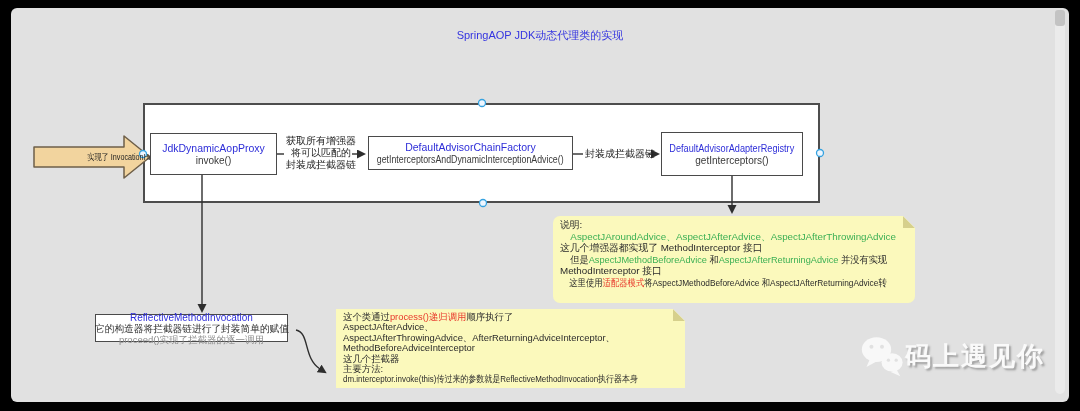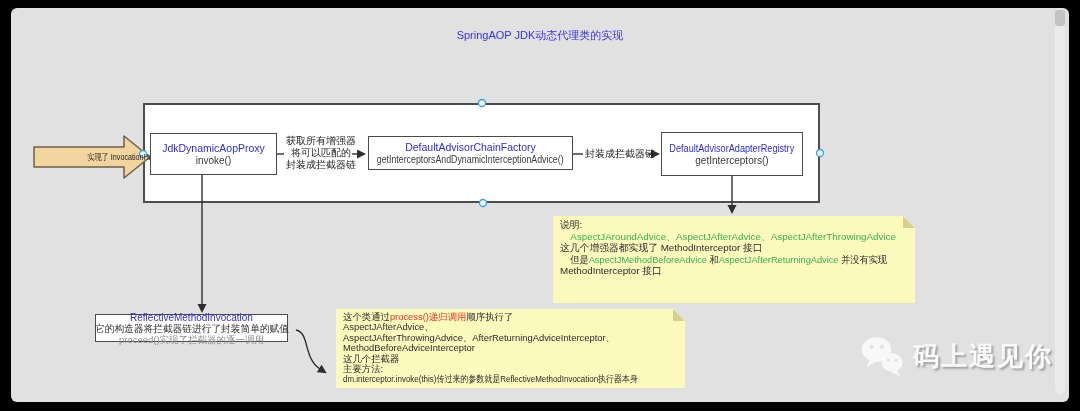--- a/index.html
+++ b/index.html
@@ -27,24 +27,24 @@
   .fit{display:inline-block;transform:scaleX(var(--sx,1));transform-origin:center;white-space:nowrap;}
   .fitl{display:inline-block;transform:scaleX(var(--sx,1));transform-origin:left center;white-space:pre;}
   .conn-label{position:absolute;font-size:10px;line-height:12px;color:#222;text-align:center;white-space:nowrap;}
   .impl-label{position:absolute;left:34px;top:147px;width:90px;height:20px;line-height:20px;
               font-size:9px;color:#1e1e1e;padding-left:43px;}
   .note{position:absolute;background:var(--note-bg);box-sizing:border-box;color:#2b2b2b;
         clip-path:polygon(0 0,calc(100% - 12px) 0,100% 12px,100% 100%,0 100%);overflow:hidden;}
   .note .ln{white-space:pre;}
   .fold{position:absolute;top:0;right:0;width:12px;height:12px;background:var(--note-fold);
         clip-path:polygon(0 0,100% 100%,0 100%);}
-  .note-explain{left:553px;top:216px;width:362px;height:87px;padding:3px 7px;font-size:9.8px;line-height:11.5px;}
+  .note-explain{left:553px;top:216px;width:362px;height:87px;padding:3px 7px;font-size:9.8px;line-height:11.5px;border-radius:7px;}
   .note-process{left:336px;top:309px;width:349px;height:79px;padding:3px 7px;font-size:9.4px;line-height:10.4px;}
   .green{color:var(--green);} .red{color:var(--red);}
-  .watermark{position:absolute;left:860px;top:334px;display:flex;align-items:center;gap:9px;}
+  .watermark{position:absolute;left:860px;top:334px;display:flex;align-items:center;gap:1px;}
   .wm-text{color:#fafafa;font-size:26px;font-weight:bold;letter-spacing:2px;
            text-shadow:2px 2px 2px rgba(110,110,110,.55);white-space:nowrap;}
 </style>
 </head>
 <body>
 
 <div class="stage">
   <div class="canvas"></div>
   <div class="scroll-track"></div>
   <div class="scroll-thumb"></div>
@@ -122,20 +122,21 @@
     <div>封装成拦截器链</div>
   </div>
 
   <div class="note note-explain">
     <div class="fold"></div>
     <div class="ln">说明:</div>
     <div class="ln green">    AspectJAroundAdvice、AspectJAfterAdvice、AspectJAfterThrowingAdvice</div>
     <div class="ln">这几个增强器都实现了 MethodInterceptor 接口</div>
     <div class="ln"><span class="fitl" style="--sx:.94"><span>    但是</span><span class="green">AspectJMethodBeforeAdvice</span><span> 和</span><span class="green">AspectJAfterReturningAdvice</span><span> 并没有实现</span></span></div>
     <div class="ln">MethodInterceptor 接口</div>
+    <div class="ln"><span class="fitl" style="--sx:.85"><span>    这里使用</span><span class="red">适配器模式</span><span>将AspectJMethodBeforeAdvice 和AspectJAfterReturningAdvice转</span></span></div>
   </div>
 
   <div class="note note-process">
     <div class="fold"></div>
     <div class="ln"><span>这个类通过</span><span class="red">process()递归调用</span><span>顺序执行了</span></div>
     <div class="ln">AspectJAfterAdvice、</div>
     <div class="ln">AspectJAfterThrowingAdvice、AfterReturningAdviceInterceptor、</div>
     <div class="ln">MethodBeforeAdviceInterceptor</div>
     <div class="ln">这几个拦截器</div>
     <div class="ln">主要方法:</div>

